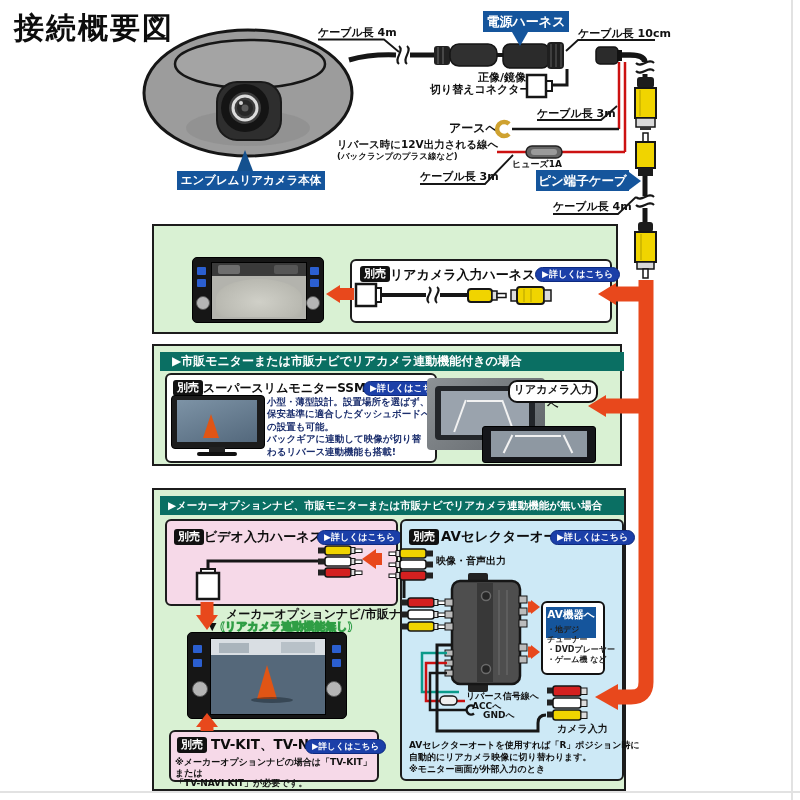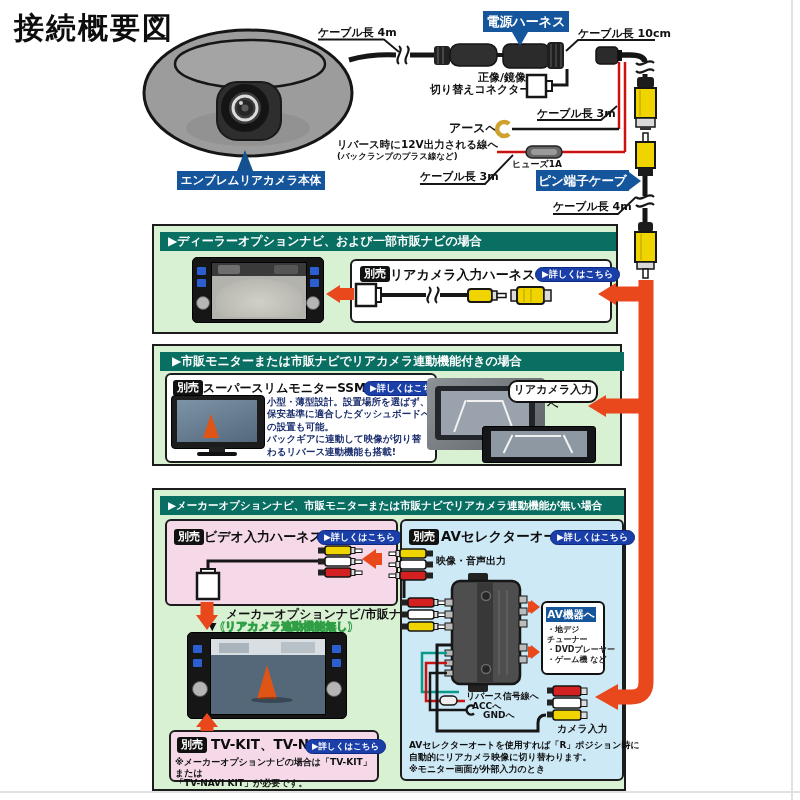--- a/index.html
+++ b/index.html
@@ -51,21 +51,20 @@
   <div class="abs cable-label" style="left:553px;top:199px;">ケーブル長 4m</div>
 
   <div class="abs small-label" style="left:430px;top:70px;width:96px;text-align:right;font-size:11px;">正像/鏡像</div>
   <div class="abs small-label" style="left:430px;top:82px;width:96px;text-align:right;font-size:11px;">切り替えコネクター</div>
   <div class="abs small-label" style="left:449px;top:120px;font-size:12px;">アースへ</div>
   <div class="abs small-label" style="left:337px;top:138px;font-size:10.5px;">リバース時に12V出力される線へ</div>
   <div class="abs small-label" style="left:337px;top:151px;font-size:8.5px;">(バックランプのプラス線など)</div>
   <div class="abs small-label" style="left:512px;top:158px;font-size:9px;">ヒューズ1A</div>
 
   <div class="abs sec" style="left:152px;top:224px;width:462px;height:106px;">
-    <div class="sec-h" style="width:448px;font-size:12px;">▶ディーラーオプションナビ、および一部市販ナビの場合</div>
 
     <div class="navi" style="left:38px;top:31px;width:130px;height:64px;">
       <div class="navi-screen" style="left:18px;top:4px;width:94px;height:56px;background:#b3b3ad;">
         <div class="abs" style="left:0;top:0;width:94px;height:13px;background:#3a3a3a;"></div>
         <div class="abs" style="left:6px;top:2px;width:22px;height:9px;background:#6e6e6e;border-radius:2px;"></div>
         <div class="abs" style="left:62px;top:2px;width:24px;height:9px;background:#565656;border-radius:2px;"></div>
         <div class="abs" style="left:4px;top:16px;width:86px;height:38px;background:radial-gradient(ellipse at 50% 60%,#d0d0c8 0%,#b9b9b1 70%,#a5a59d 100%);border-radius:50% 50% 4px 4px;"></div>
       </div>
       <div class="btn-blue" style="left:4px;top:9px;"></div>
       <div class="btn-blue" style="left:4px;top:21px;"></div>
@@ -172,21 +171,21 @@
     </div>
 
     <div class="bbox" style="left:246px;top:29px;width:220px;height:258px;">
       <span class="badge-ss" style="left:7px;top:8px;">別売</span>
       <span class="prod" style="left:39px;top:7px;font-size:13.5px;">AVセレクターオート</span>
       <span class="pill" style="left:148px;top:9px;">▶詳しくはこちら</span>
 
       <div class="abs note" style="left:34px;top:33px;font-size:10px;">映像・音声出力</div>
 
       <div class="abs" style="left:139px;top:80px;width:60px;height:70px;background:#fff;border:2px solid #111;border-radius:6px;">
-        <div class="abs blue-tag" style="left:3px;top:4px;width:50px;height:15px;line-height:15px;font-size:10.5px;">AV機器へ</div>
+        <div class="abs blue-tag" style="left:3px;top:4px;width:50px;height:31px;line-height:15px;font-size:10.5px;">AV機器へ</div>
         <div class="abs" style="left:4px;top:22px;font-size:8px;line-height:10px;font-weight:800;color:#222;white-space:nowrap;">
           <div>・地デジ</div>
           <div>チューナー</div>
           <div>・DVDプレーヤー</div>
           <div>・ゲーム機 など</div>
         </div>
       </div>
 
       <div class="abs note" style="left:64px;top:169px;font-size:9px;">リバース信号線へ</div>
       <div class="abs note" style="left:70px;top:179px;font-size:9px;">ACCへ</div>

